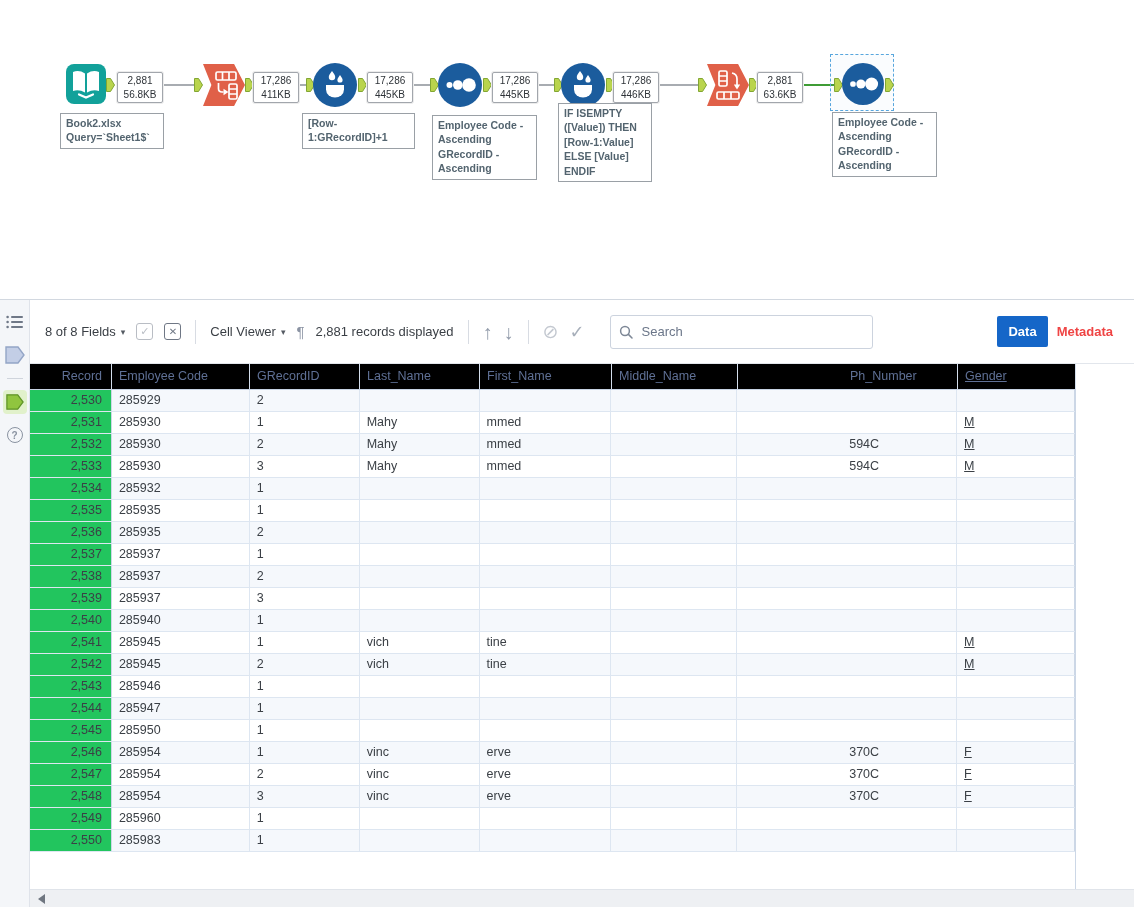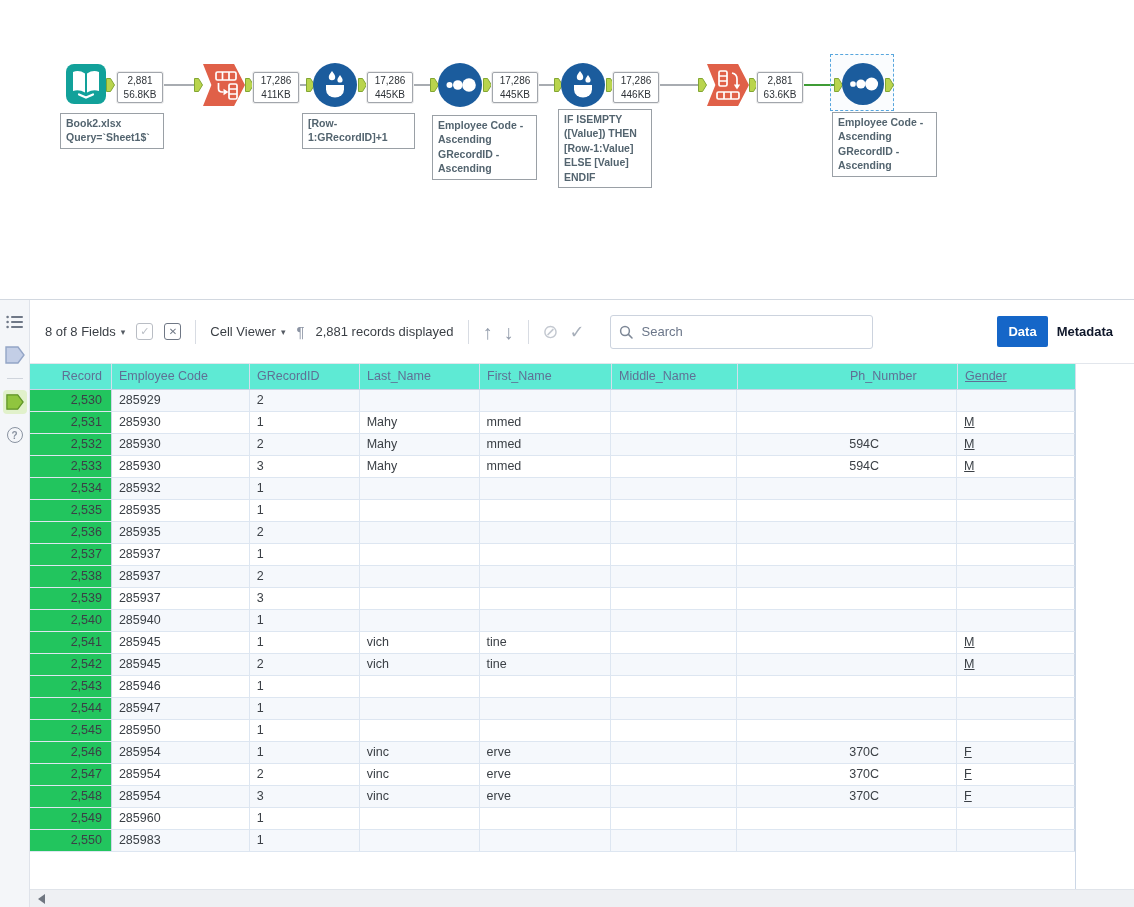--- a/index.html
+++ b/index.html
@@ -69,25 +69,25 @@
   .nosym { font-size:19px; color:#c3c8d0; line-height:1; }
   .chk { font-size:18px; color:#a7afba; line-height:1; }
   .searchbox { width:263px; height:34px; border:1px solid #ccd3de; border-radius:3px;
     display:flex; align-items:center; padding:0 8px; gap:7px; margin-left:14px; background:#fff; }
   .searchbox input { border:none; outline:none; flex:1; font-size:13px; color:#3a3f45;
     font-family:"Liberation Sans",sans-serif; background:transparent; }
   .searchbox input::placeholder { color:#6b7689; }
   .seg { display:flex; margin-left:auto; }
   .btn-data { background:#1566c8; color:#fff; font-weight:700; font-size:13px;
     padding:8px 11px; border:none; border-radius:2px; }
-  .btn-meta { background:#fff; color:#0f172a; font-weight:700; font-size:13px;
+  .btn-meta { background:#fff; color:#ef4444; font-weight:700; font-size:13px;
     padding:8px 9px; border:none; }
 
   .ghead { display:flex; height:26px; line-height:25px; width:1046px;
-    border-bottom:1px solid #c7d3e4; background:#5eead4; font-size:12.5px; color:#5f7095; }
+    border-bottom:1px solid #c7d3e4; background:#000000; font-size:12.5px; color:#5f7095; }
   .ghead .hcell { border-right:1px solid #d4deec; padding-left:7px; overflow:hidden; }
   .grows { flex:1; width:1046px; border-right:1px solid #ccd7e6; overflow:hidden; }
   .trow { display:flex; height:22px; line-height:21px; border-bottom:1px solid #dde6f1;
     font-size:12.5px; color:#3b4046; background:#fff; }
   .trow:nth-child(odd) { background:#f5f8fc; }
   .tcell { border-right:1px solid #dde6f1; padding-left:7px; overflow:hidden; }
   .tcell.c0 { background:#22c55e; border-right-color:#ccd7e6; }
   .c0 { width:82px; text-align:right; padding-left:0; padding-right:9px; }
   .c1 { width:138px; } .c2 { width:110px; } .c3 { width:120px; } .c4 { width:132px; }
   .c5 { width:126px; } .c6 { width:105px;margin-top:44px; } .c7 { width:115px; } .c8 { width:118px; border-right-color:#ccd7e6;text-decoration:underline; }
@@ -233,21 +233,21 @@
     </svg>
 
   <div class="annotation" style="left:60px;top:113px;width:104px;">Book2.xlsx
 Query=`Sheet1$`</div>
   <div class="annotation" style="left:302px;top:113px;width:113px;">[Row-
 1:GRecordID]+1</div>
   <div class="annotation" style="left:432px;top:115px;width:105px;">Employee Code -
 Ascending
 GRecordID -
 Ascending</div>
-  <div class="annotation" style="left:558px;top:109px;width:94px;">IF ISEMPTY
+  <div class="annotation" style="left:558px;top:103px;width:94px;">IF ISEMPTY
 ([Value]) THEN
 [Row-1:Value]
 ELSE [Value]
 ENDIF</div>
   <div class="annotation" style="left:832px;top:112px;width:105px;">Employee Code -
 Ascending
 GRecordID -
 Ascending</div>
 </div>
 

